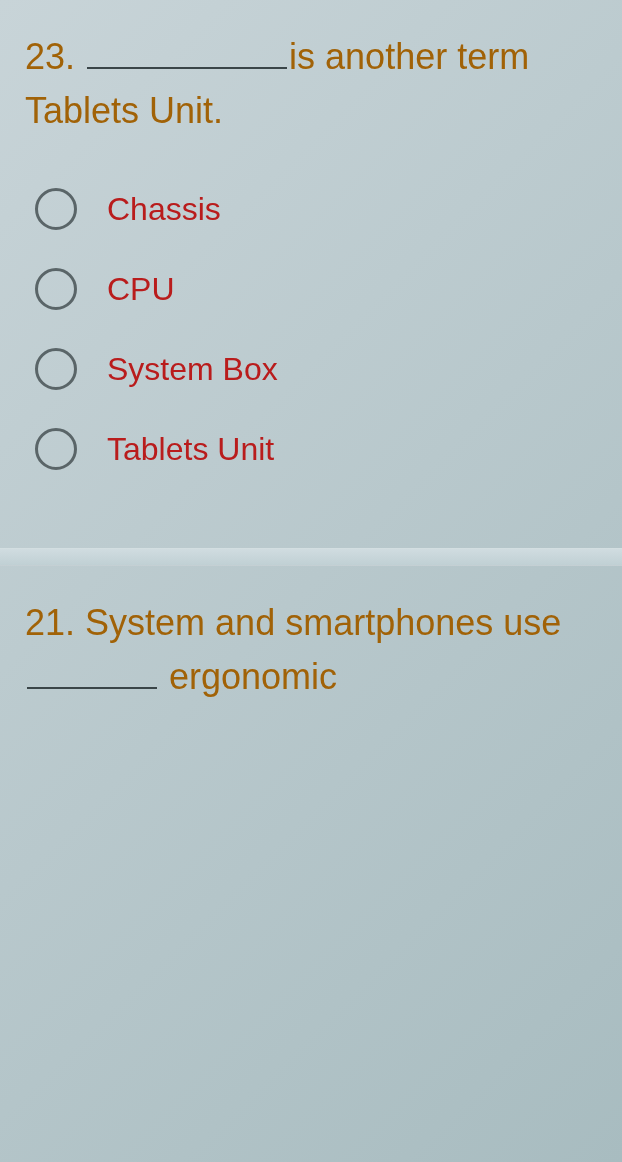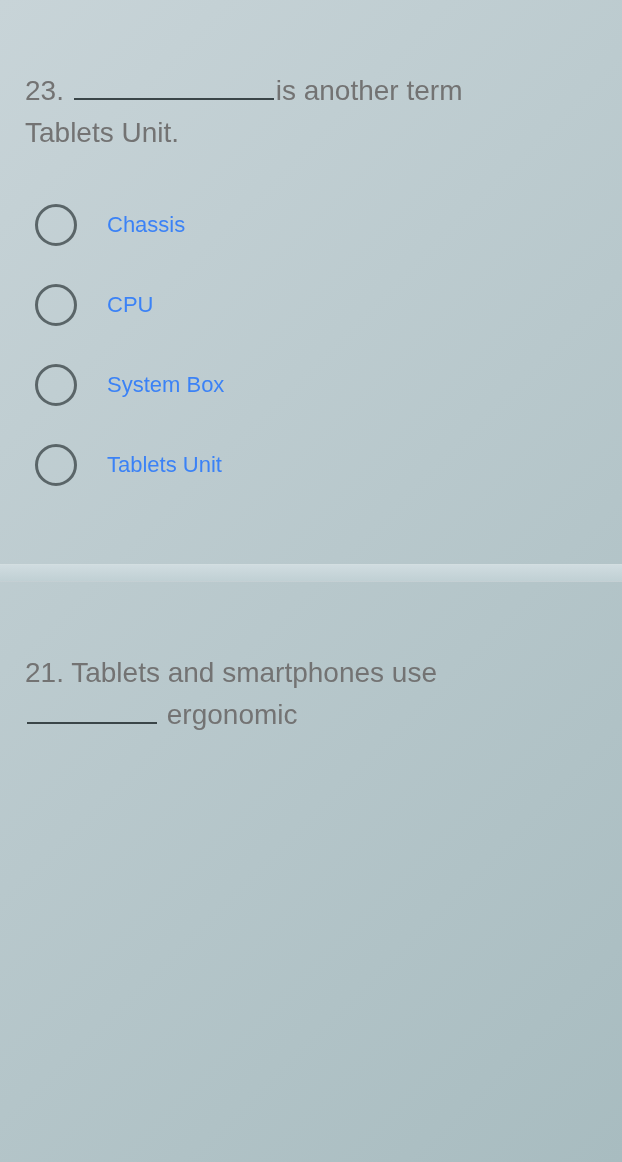--- a/index.html
+++ b/index.html
@@ -12,25 +12,24 @@
       height: 1162px;
       background: linear-gradient(135deg, #c8d4d8 0%, #b8c8cc 50%, #a8bcc0 100%);
       font-family: Arial, sans-serif;
       color: #3a4548;
       overflow: hidden;
     }
     .question-block {
       padding: 30px 25px 40px 25px;
     }
     .question-text {
-      font-size: 28px;
+      font-size: 36px;
       line-height: 1.5;
       margin-bottom: 50px;
-      color: #737373;
-      margin-top: 40px;
+      color: #a16207;
     }
     .blank-line {
       display: inline-block;
       border-bottom: 2px solid #3a4548;
       width: 200px;
       vertical-align: baseline;
       margin: 0 2px;
     }
     .blank-line-short {
       display: inline-block;
@@ -50,22 +49,22 @@
     .radio-circle {
       width: 42px;
       height: 42px;
       border: 3px solid #5a6568;
       border-radius: 50%;
       margin-right: 30px;
       flex-shrink: 0;
       background: transparent;
     }
     .option-label {
-      font-size: 22px;
-      color: #3b82f6;
+      font-size: 32px;
+      color: #b91c1c;
     }
     .divider {
       height: 18px;
       background: linear-gradient(180deg, #d0dce0 0%, #c0d0d4 100%);
       border-top: 1px solid rgba(255,255,255,0.3);
       border-bottom: 1px solid rgba(0,0,0,0.05);
     }
     .q24 .question-text {
       margin-bottom: 45px;
     }
@@ -97,17 +96,17 @@
       <span class="option-label">Tablets Unit</span>
     </div>
   </div>
 </div>
 
 <div class="divider"></div>
 
 <div class="question-block q24">
   <div class="question-text">
     <span>21.</span>
-    <span>Tablets and smartphones use</span><br>
+    <span>System and smartphones use</span><br>
     <span class="blank-line-short"></span>
     <span>ergonomic</span>
   </div>
 </div>
 
 </body></html>

